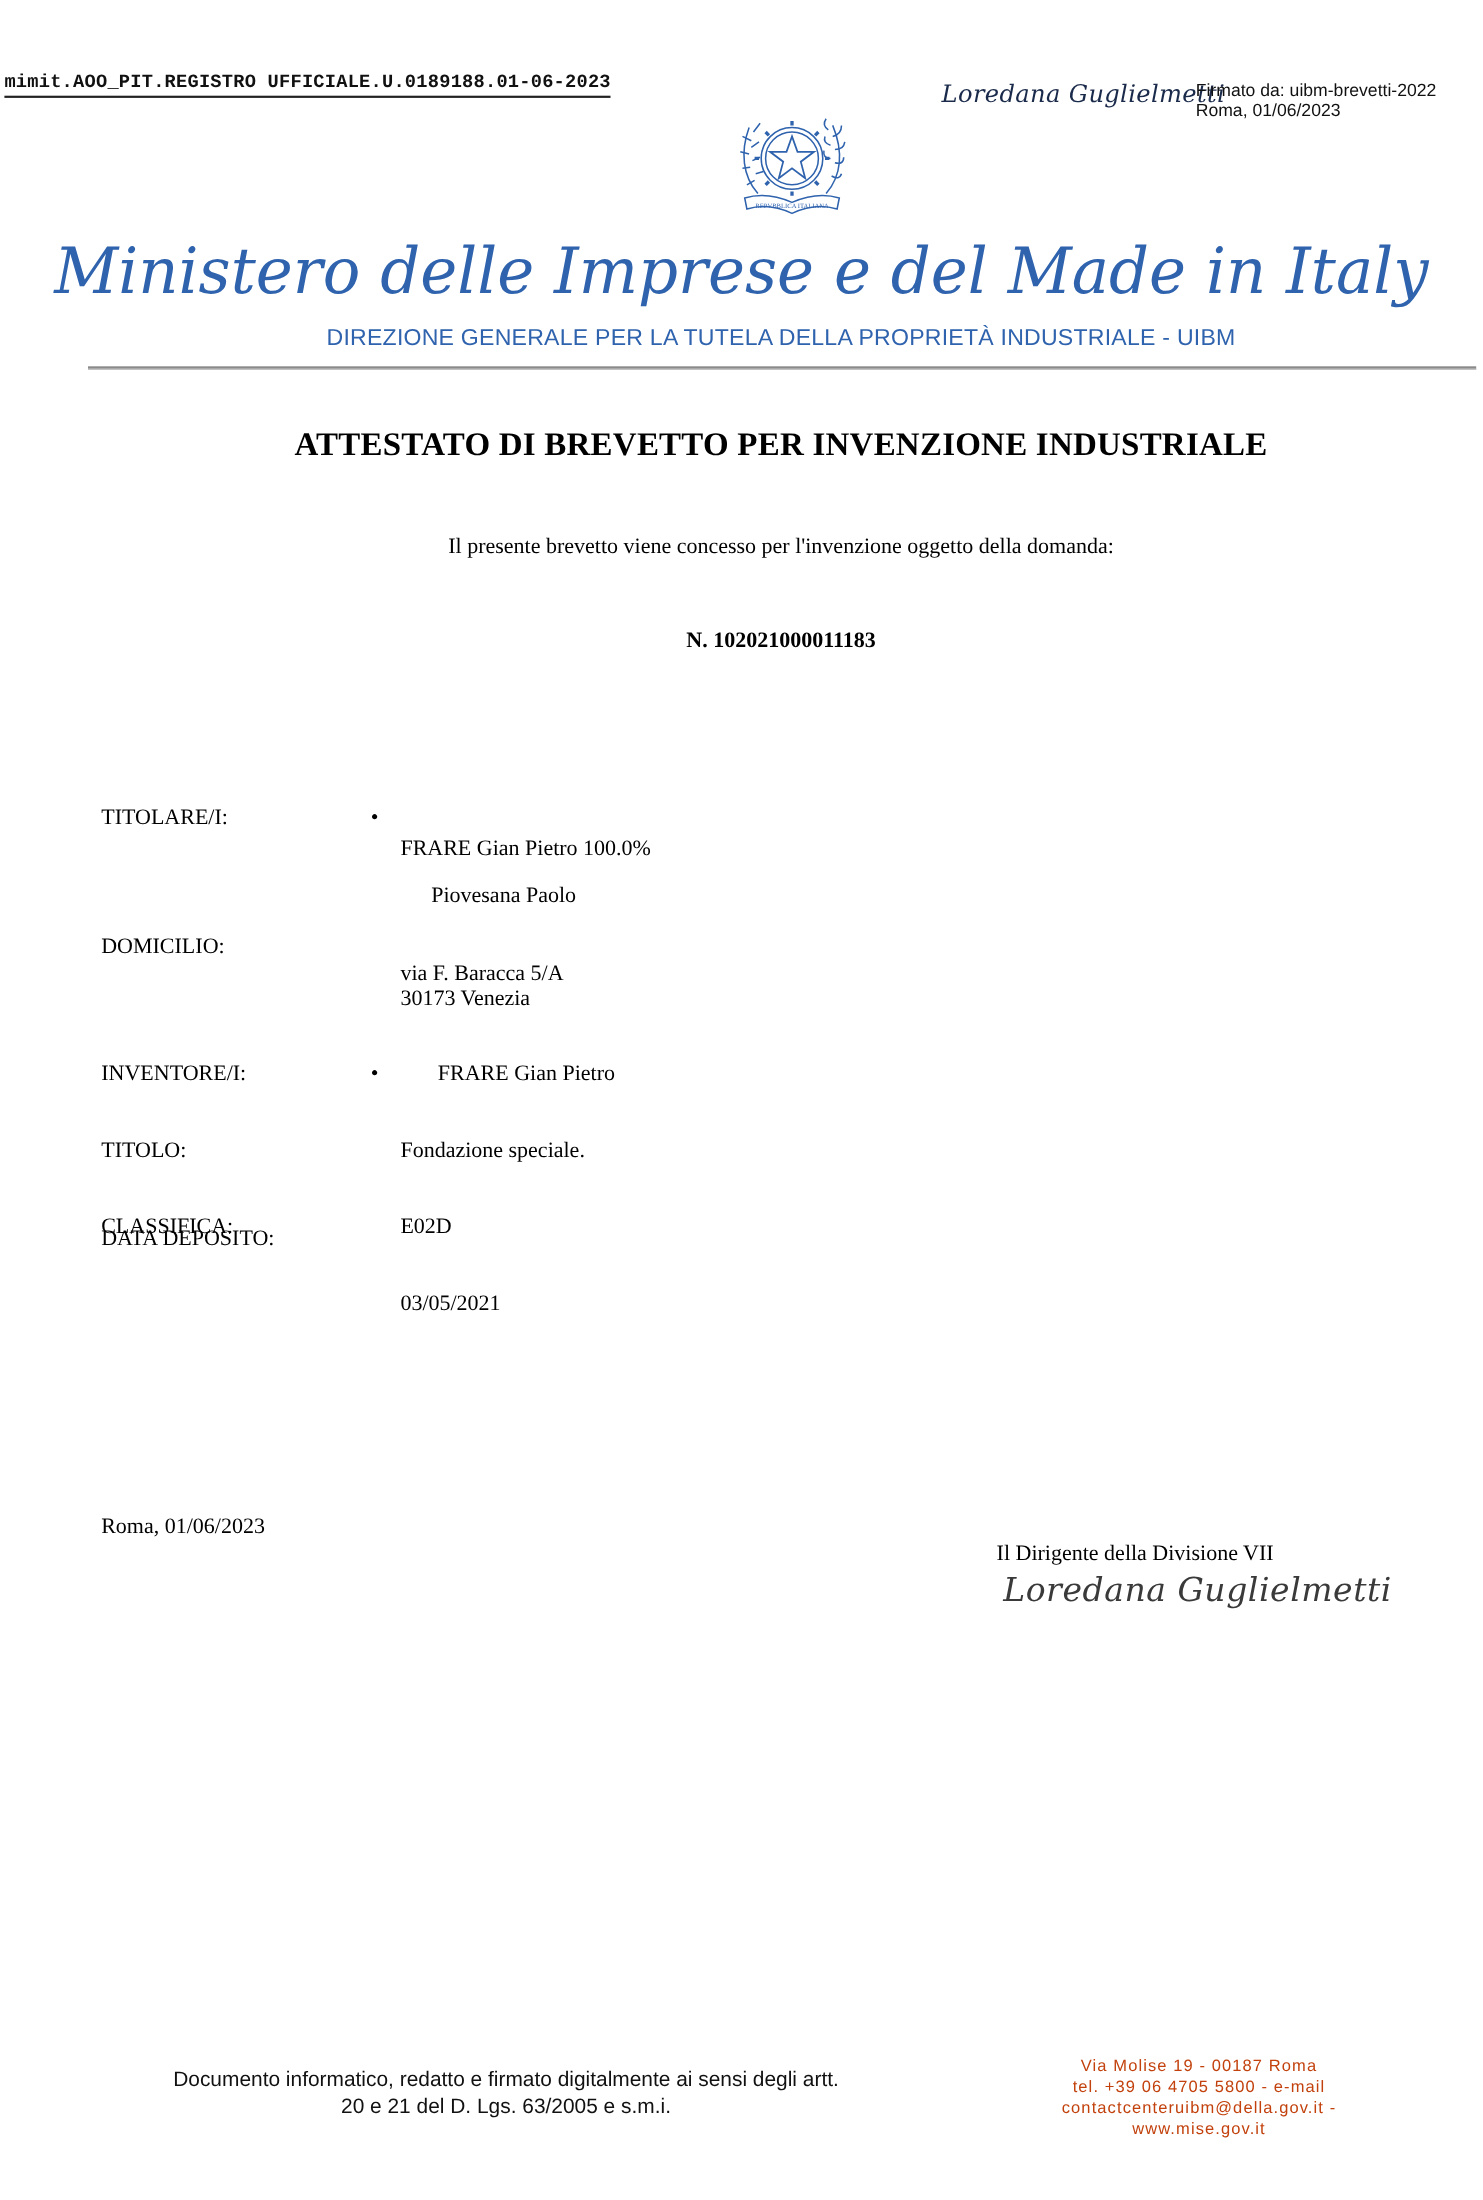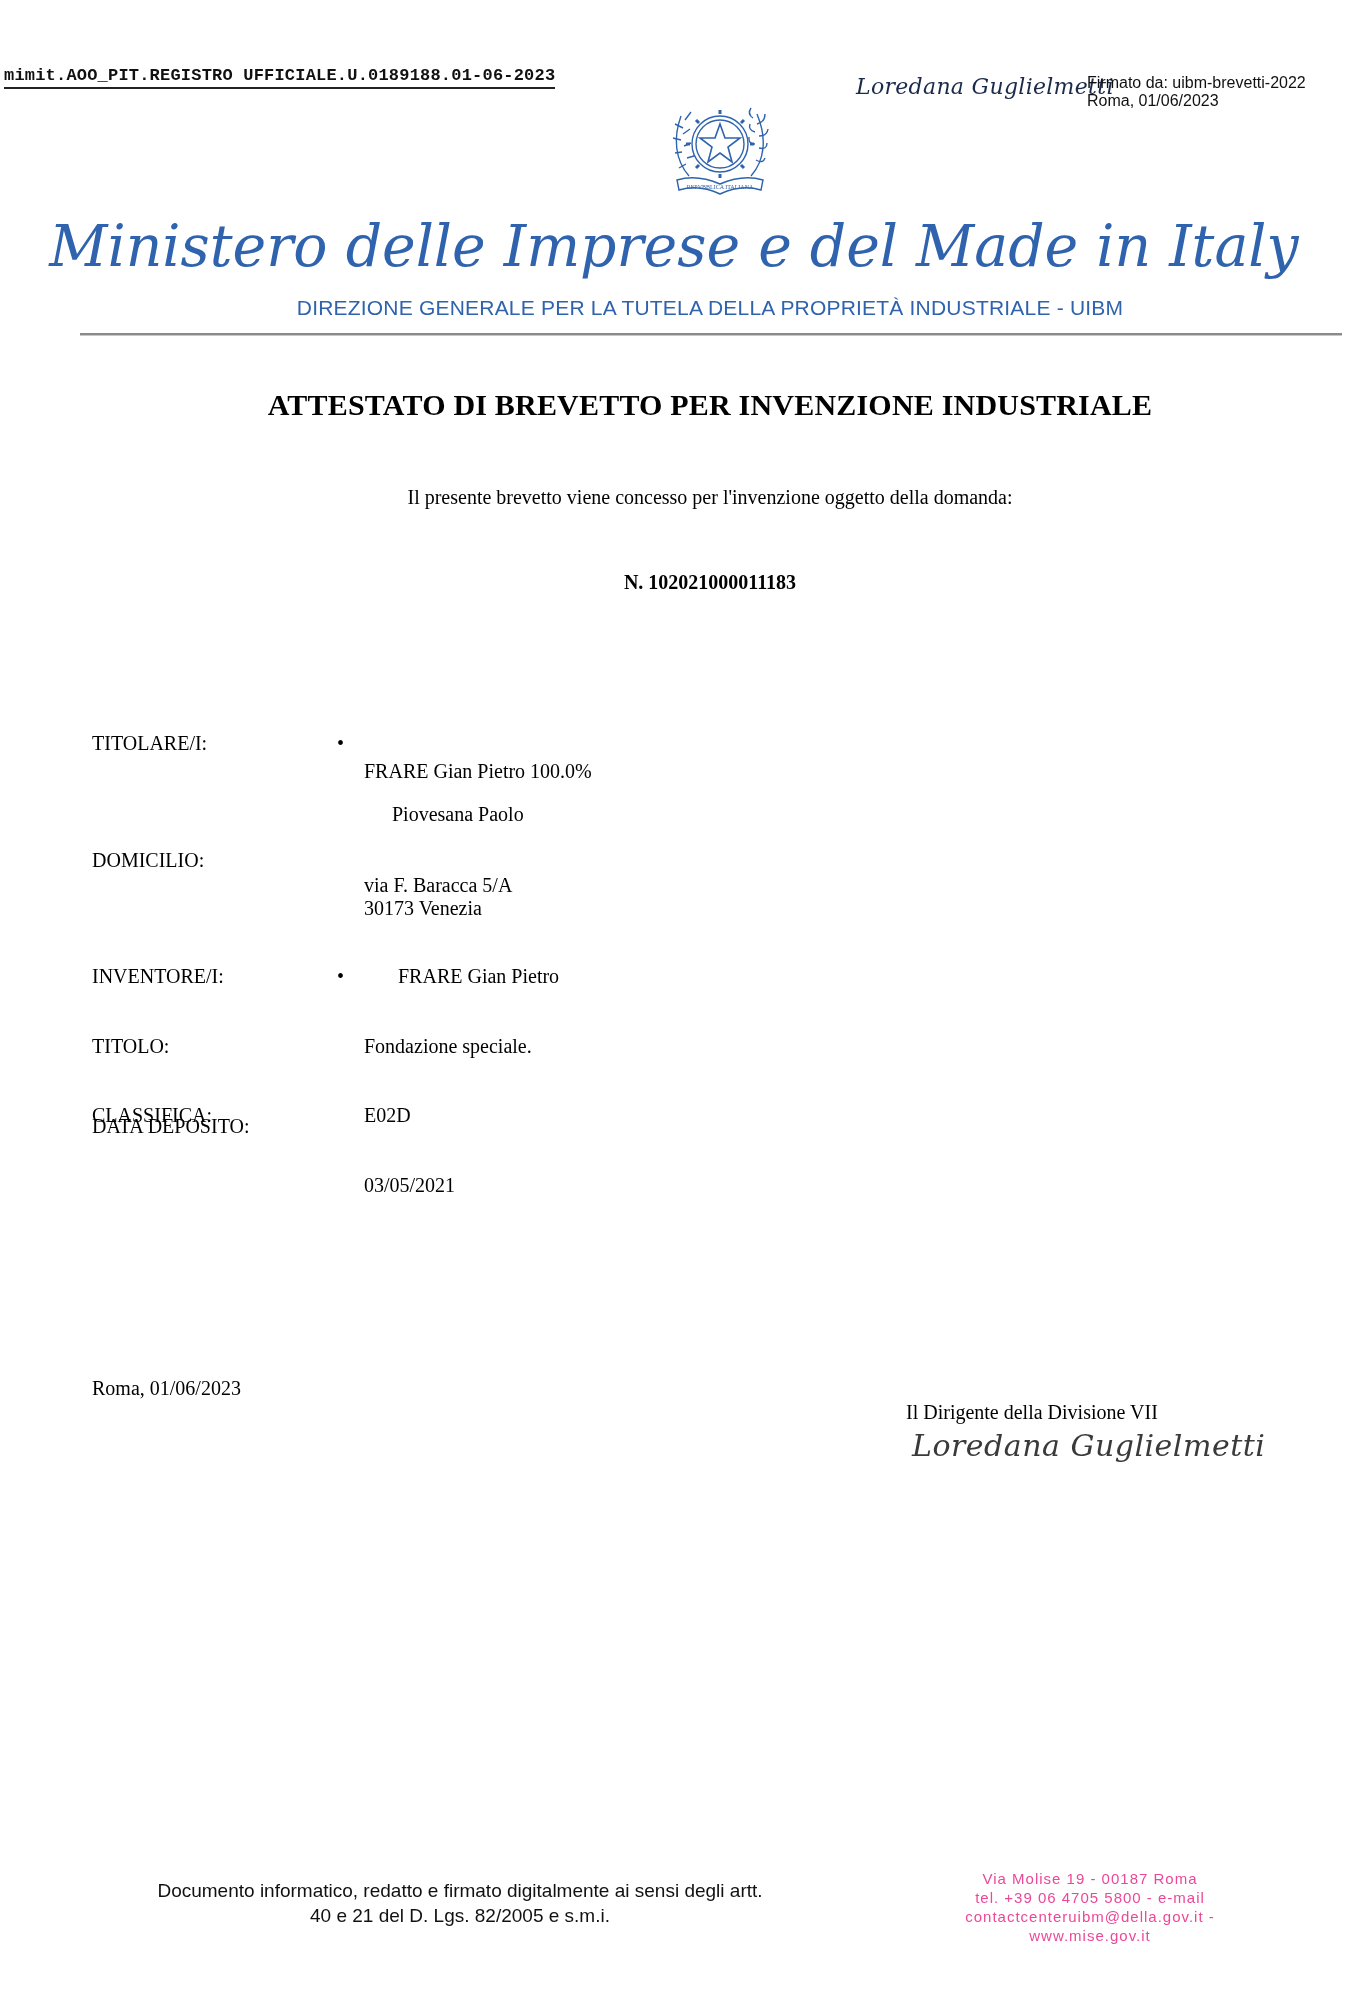--- a/index.html
+++ b/index.html
@@ -96,21 +96,21 @@
 
     
     .footer-left {
       left: 70px; width: 780px; top: 1878px; text-align: center;
       font-family: "Liberation Sans", sans-serif; font-size: 19px;
       line-height: 25px; color: #111;
     }
     .footer-right {
       left: 920px; width: 340px; top: 1869px; text-align: center;
       font-family: "Liberation Sans", sans-serif; font-size: 15px;
-      line-height: 19px; letter-spacing: 1px; color: #ec4899;
+      line-height: 19px; letter-spacing: 1px; color: #c2410c;
     }
   </style>
 </head>
 <body>
 
 <div class="abs protocol">mimit.AOO_PIT.REGISTRO UFFICIALE.U.0189188.01-06-2023</div>
 
 <div class="abs sig-name-top">Loredana Guglielmetti</div>
 
 <div class="abs signed-box">
@@ -175,20 +175,20 @@
 
 <div class="abs label" style="top:1115px;">DATA DEPOSITO:</div>
 <div class="abs value" style="top:1174px;">03/05/2021</div>
 
 <div class="abs place-date">Roma, 01/06/2023</div>
 <div class="abs dirigente">Il Dirigente della Divisione VII</div>
 <div class="abs sig-script">Loredana Guglielmetti</div>
 
 <div class="abs footer-left">
   <div>Documento informatico, redatto e firmato digitalmente ai sensi degli artt.</div>
-  <div>40 e 21 del D. Lgs. 82/2005 e s.m.i.</div>
+  <div>20 e 21 del D. Lgs. 63/2005 e s.m.i.</div>
 </div>
 <div class="abs footer-right">
   <div>Via Molise 19 - 00187 Roma</div>
   <div>tel. +39 06 4705 5800 - e-mail</div>
   <div>contactcenteruibm@della.gov.it -</div>
   <div>www.mise.gov.it</div>
 </div>
 
 </body></html>

